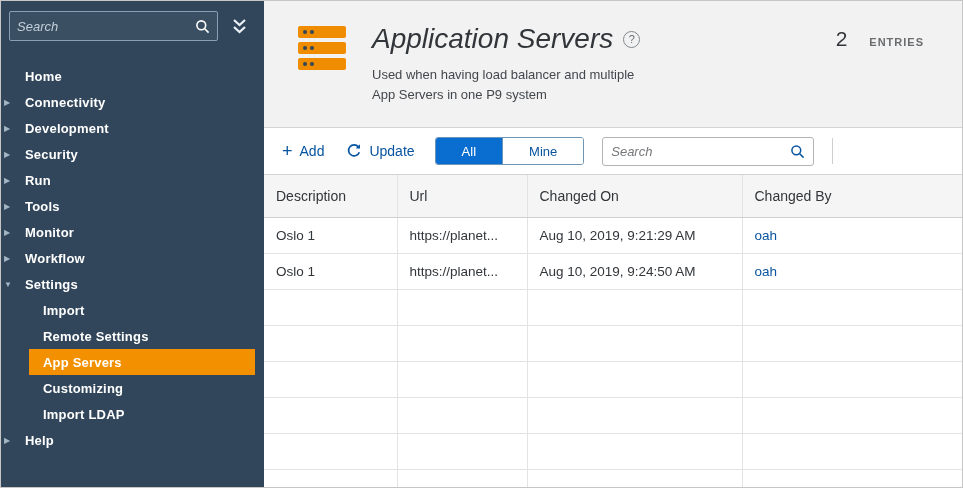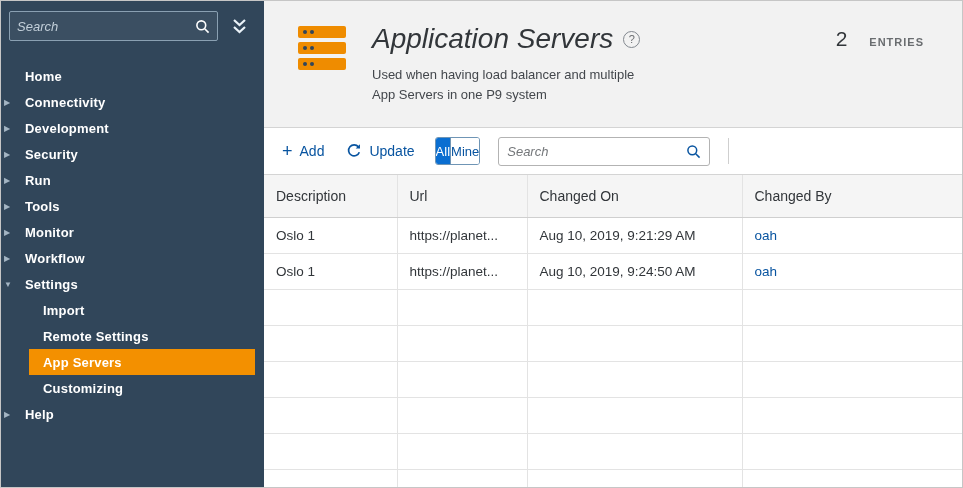--- a/index.html
+++ b/index.html
@@ -41,21 +41,21 @@
   .entries-num { font-size:21px; color:#32363a; }
   .entries-label { font-size:11px; color:#6a6d70; letter-spacing:1px; margin-left:22px;font-weight:bold; }
 
   .toolbar { height:47px; background:#fff; display:flex; align-items:center;
              padding:0 16px; gap:18px; border-bottom:1px solid #d4d4d4; flex-shrink:0; }
   .tb-btn { display:flex; align-items:center; gap:7px; background:none; border:none;
             color:#0854a0; font-size:14px; font-family:inherit; cursor:pointer; padding:4px 2px; }
   .plus-glyph { font-size:18px; line-height:14px; font-weight:400; }
   .segmented { display:flex; border:1px solid #6f95b5; border-radius:3px; overflow:hidden; height:28px; }
   .seg { border:none; background:#fff; color:#0854a0; font-size:13px; font-family:inherit;
-         padding:0 0; cursor:pointer; }
+         padding:0 26px; cursor:pointer; }
   .seg.active { background:#0a6ed1; color:#fff; }
   .seg + .seg { border-left:1px solid #6f95b5; }
   .toolbar-search { width:212px; height:29px; border:1px solid #b3b3b3; border-radius:3px;
                     display:flex; align-items:center; padding:0 8px; background:#fff; }
   .toolbar-search input { flex:1; min-width:0; border:none; outline:none; font-size:13px;
                           font-style:italic; color:#32363a; font-family:inherit; }
   .toolbar-search input::placeholder { color:#74777a; font-style:italic; }
   .vdiv { width:1px; height:26px; background:#cfcfcf; }
 
   .table-wrap { flex:1; overflow:hidden; }
@@ -141,20 +141,23 @@
         <span class="nav-label">Import</span>
       </div>
       <div class="nav-item lvl2">
         <span class="nav-label">Remote Settings</span>
       </div>
       <div class="nav-item lvl2 active">
         <span class="nav-label">App Servers</span>
       </div>
       <div class="nav-item lvl2">
         <span class="nav-label">Customizing</span>
+      </div>
+      <div class="nav-item lvl2">
+        <span class="nav-label">Import LDAP</span>
       </div>
       <div class="nav-item lvl1">
         <span class="arrow">▶</span>
         <span class="nav-label">Help</span>
       </div>
     </nav>
   </aside>
 
   <main class="main">
 

